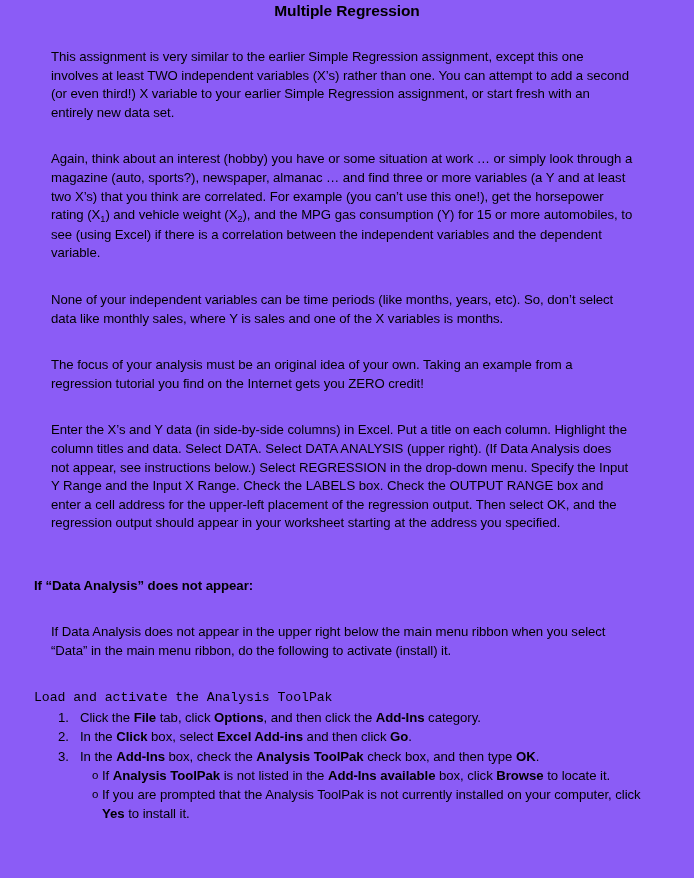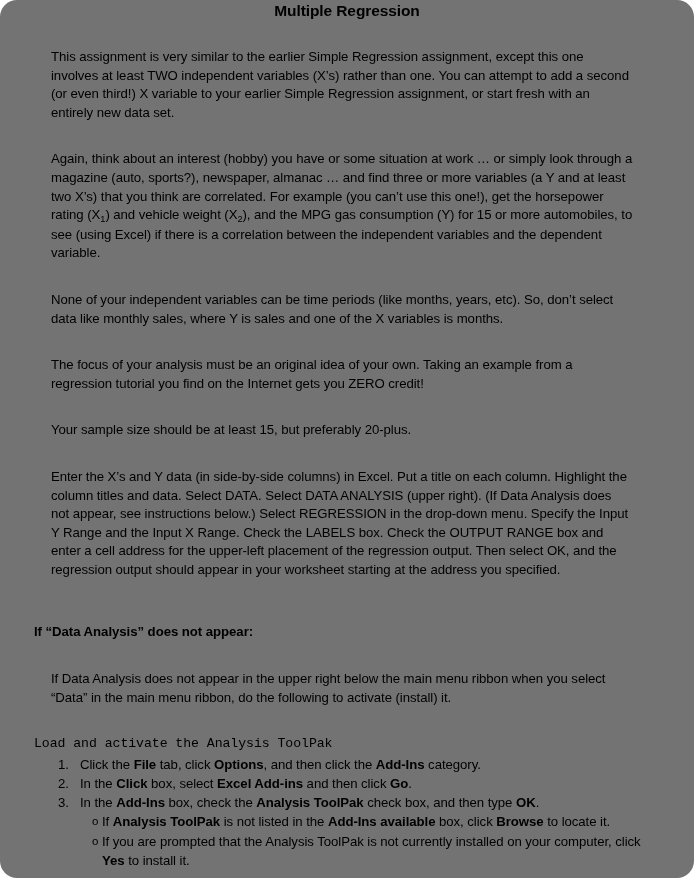--- a/index.html
+++ b/index.html
@@ -11,25 +11,24 @@
     width: 694px;
     height: 878px;
     font-family: "Liberation Sans", sans-serif;
     color: #000000;
     -webkit-font-smoothing: antialiased;
   }
   .page {
     position: relative;
     width: 694px;
     height: 878px;
-    background: #737373;
+    background: #8b5cf6;
     box-sizing: border-box;
     padding: 0;
     overflow: hidden;
-    border-radius: 17px;
   }
   .doc-title {
     text-align: center;
     font-size: 15.5px;
     font-weight: bold;
     line-height: 19px;
     margin: 0;
     padding-top: 1px;
     letter-spacing: -0.1px;
   }
@@ -123,21 +122,20 @@
     <p class="para">This assignment is very similar to the earlier Simple Regression assignment, except this one involves at least TWO independent variables (X’s) rather than one.  You can attempt to add a second (or even third!) X variable to your earlier Simple Regression assignment, or start fresh with an entirely new data set.</p>
 
     <p class="para">
       <span>Again, think about an interest (hobby) you have or some situation at work … or simply look through a magazine (auto, sports?), newspaper, almanac … and find three or more variables (a Y and at least two X’s) that you think are correlated.  For example (you can’t use this one!), get the horsepower rating (X</span><sub>1</sub><span>) and vehicle weight (X</span><sub>2</sub><span>), and the MPG gas consumption (Y) for 15 or more automobiles, to see (using Excel) if there is a correlation between the independent variables and the dependent variable.</span>
     </p>
 
     <p class="para">None of your independent variables can be time periods (like months, years, etc).  So, don’t select data like monthly sales, where Y is sales and one of the X variables is months.</p>
 
     <p class="para">The focus of your analysis must be an original idea of your own.  Taking an example from a regression tutorial you find on the Internet gets you ZERO credit!</p>
 
-    <p class="para">Your sample size should be at least 15, but preferably 20-plus.</p>
 
 
     <p class="para">Enter the X’s and Y data (in side-by-side columns) in Excel.  Put a title on each column. Highlight the column titles and data.  Select DATA.  Select DATA ANALYSIS (upper right). (If Data Analysis does not appear, see instructions below.) Select REGRESSION in the drop-down menu. Specify the Input Y Range and the Input X Range. Check the LABELS box. Check the OUTPUT RANGE box and enter a cell address for the upper-left placement of the regression output. Then select OK, and the regression output should appear in your worksheet starting at the address you specified.</p>
 
     <h2 class="sec-head">If “Data Analysis” does not appear:</h2>
 
     <p class="para">If Data Analysis does not appear in the upper right below the main menu ribbon when you select “Data” in the main menu ribbon, do the following to activate (install) it.</p>
 
     <p class="plainline">Load and activate the Analysis ToolPak</p>
 

